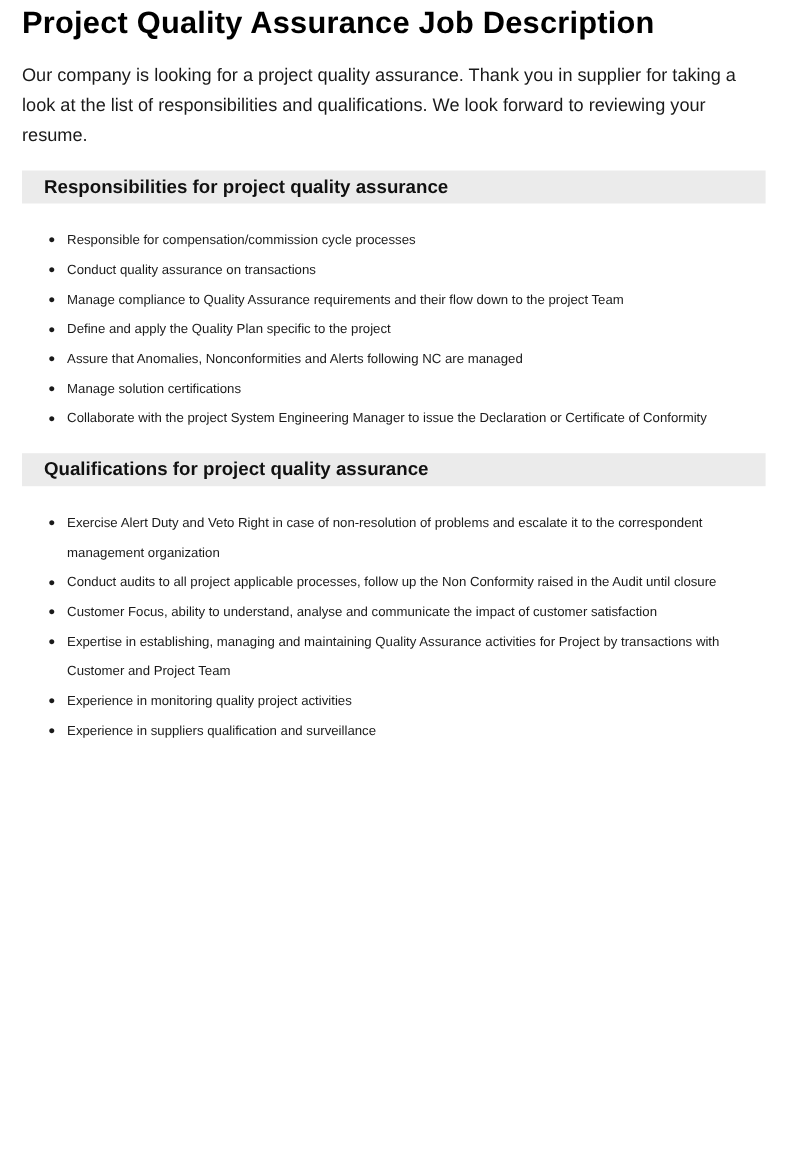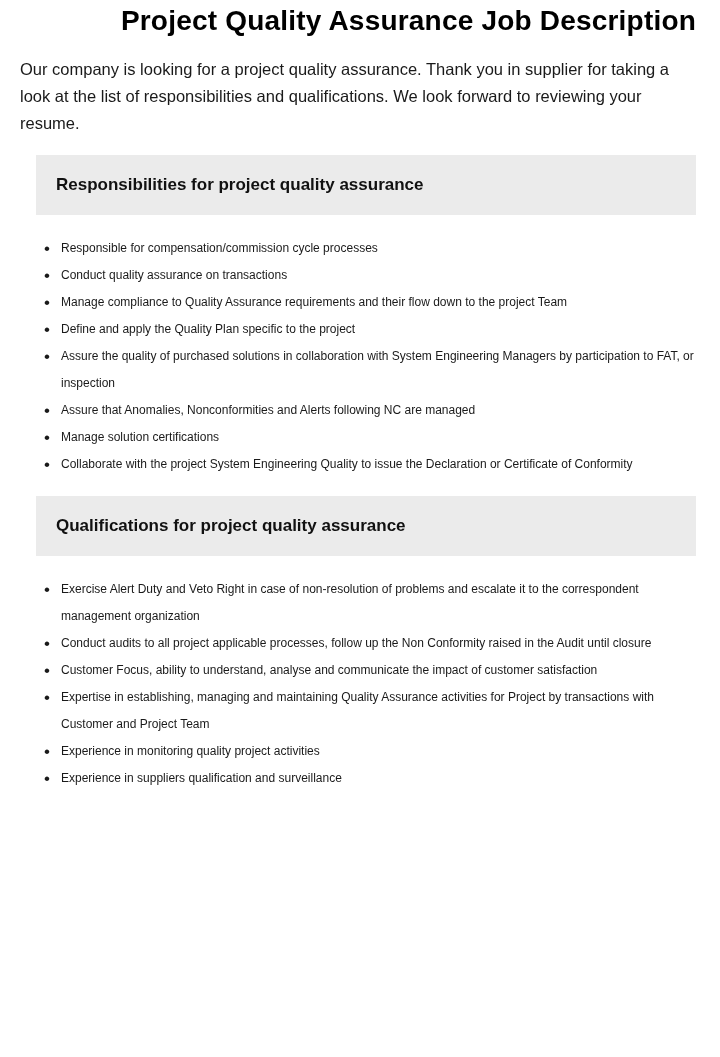--- a/index.html
+++ b/index.html
@@ -16,40 +16,39 @@
   }
   .container {
     padding: 0 24px 30px 20px;
   }
   .page-title {
     margin: 0;
     padding-top: 3px;
     font-size: 28px;
     line-height: 36px;
     font-weight: bold;
-    text-align: right;
+    text-align: left;
     color: #000000;
     letter-spacing: 0.2px;
   }
   .intro {
     margin: 17px 0 0 0;
     font-size: 16.5px;
     line-height: 27px;
   }
   .section-heading {
     margin-top: 18px;
-    height: 60px;
+    height: 30px;
     background: var(--heading-bar-bg, #ebebeb);
     display: flex;
     align-items: center;
     padding-left: 20px;
     font-size: 17px;
     font-weight: bold;
     color: #111111;
-    margin-left: 16px;
   }
   ul.bullet-list {
     list-style: none;
     margin: 20px 0 0 0;
     padding: 0 0 0 41px;
     font-size: 12px;
     line-height: 27px;
   }
   ul.bullet-list li {
     position: relative;
@@ -74,24 +73,23 @@
 
   <p class="intro">Our company is looking for a project quality assurance. Thank you in supplier for taking a look at the list of responsibilities and qualifications. We look forward to reviewing your resume.</p>
 
   <div class="section-heading">Responsibilities for project quality assurance</div>
 
   <ul class="bullet-list">
     <li>Responsible for compensation/commission cycle processes</li>
     <li>Conduct quality assurance on transactions</li>
     <li>Manage compliance to Quality Assurance requirements and their flow down to the project Team</li>
     <li>Define and apply the Quality Plan specific to the project</li>
-    <li>Assure the quality of purchased solutions in collaboration with System Engineering Managers by participation to FAT, or inspection</li>
     <li>Assure that Anomalies, Nonconformities and Alerts following NC are managed</li>
     <li>Manage solution certifications</li>
-    <li>Collaborate with the project System Engineering Quality to issue the Declaration or Certificate of Conformity</li>
+    <li>Collaborate with the project System Engineering Manager to issue the Declaration or Certificate of Conformity</li>
   </ul>
 
   <div class="section-heading">Qualifications for project quality assurance</div>
 
   <ul class="bullet-list">
     <li>Exercise Alert Duty and Veto Right in case of non-resolution of problems and escalate it to the correspondent management organization</li>
     <li>Conduct audits to all project applicable processes, follow up the Non Conformity raised in the Audit until closure</li>
     <li>Customer Focus, ability to understand, analyse and communicate the impact of customer satisfaction</li>
     <li>Expertise in establishing, managing and maintaining Quality Assurance activities for Project by transactions with Customer and Project Team</li>
     <li>Experience in monitoring quality project activities</li>

